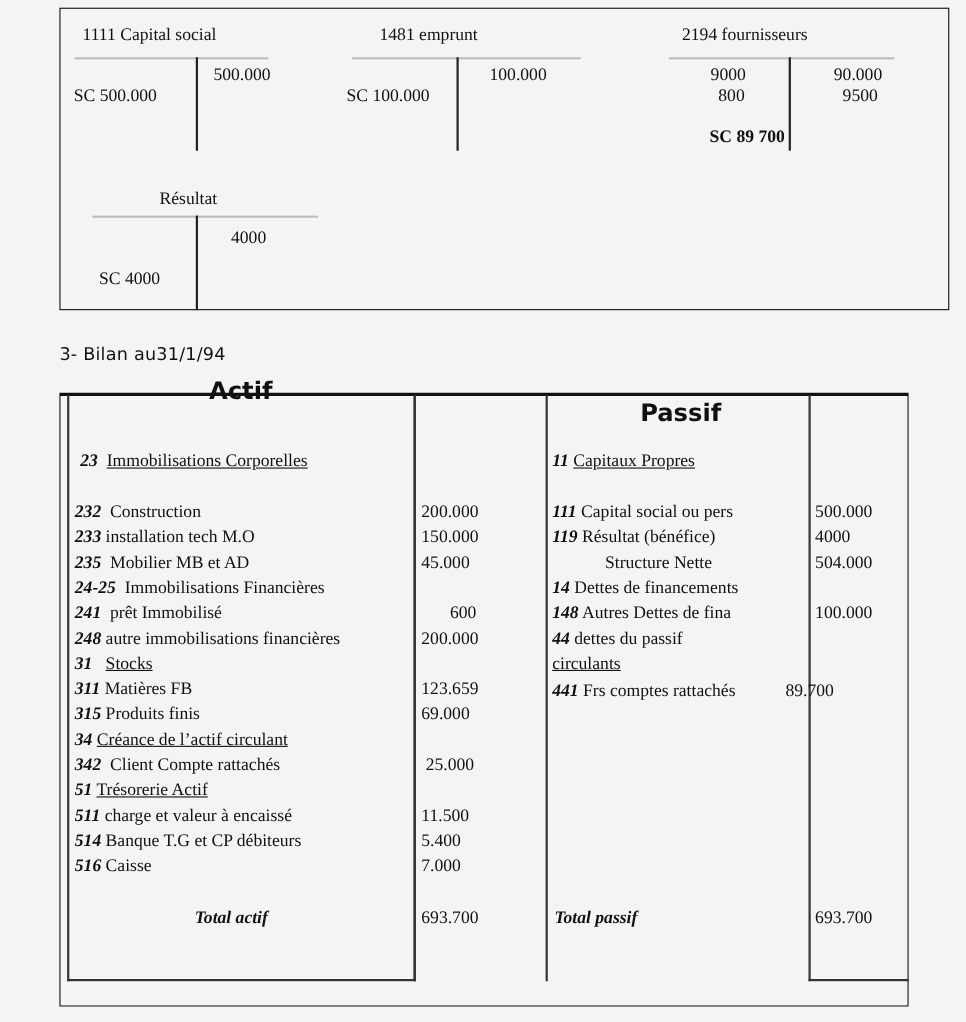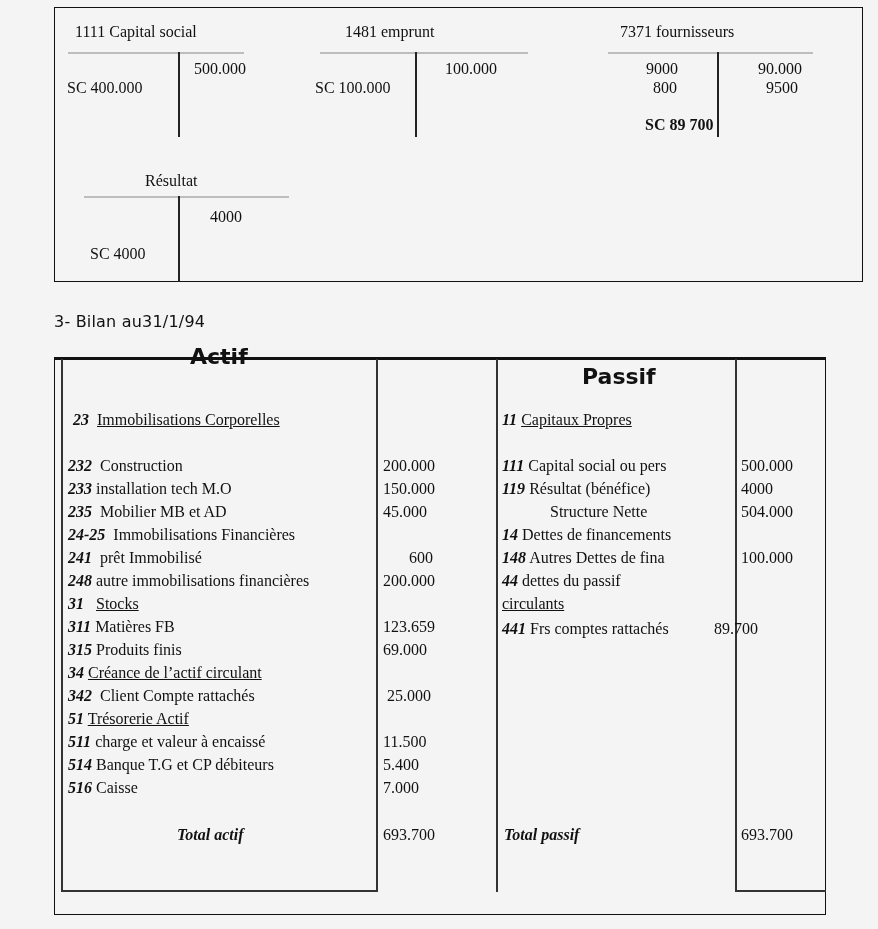--- a/index.html
+++ b/index.html
@@ -35,29 +35,29 @@
   </style>
 </head>
 <body>
 
 <div id="taccounts-box" class="abs"></div>
 
 <div class="abs serif" style="left:75px; top:22px;">1111 Capital social</div>
 <div class="hline" style="left:68px; top:52px; width:176px;"></div>
 <div class="vline" style="left:178px; top:52px; height:85px;"></div>
 <div class="abs serif" style="left:194px; top:59px;">500.000</div>
-<div class="abs serif" style="left:67px; top:78px;">SC 400.000</div>
+<div class="abs serif" style="left:67px; top:78px;">SC 500.000</div>
 
 <div class="abs serif" style="left:345px; top:22px;">1481 emprunt</div>
 <div class="hline" style="left:320px; top:52px; width:208px;"></div>
 <div class="vline" style="left:415px; top:52px; height:85px;"></div>
 <div class="abs serif" style="left:445px; top:59px;">100.000</div>
 <div class="abs serif" style="left:315px; top:78px;">SC 100.000</div>
 
-<div class="abs serif" style="left:620px; top:22px;">7371 fournisseurs</div>
+<div class="abs serif" style="left:620px; top:22px;">2194 fournisseurs</div>
 <div class="hline" style="left:608px; top:52px; width:205px;"></div>
 <div class="vline" style="left:717px; top:52px; height:85px;"></div>
 <div class="abs serif" style="left:646px; top:59px;">9000</div>
 <div class="abs serif" style="left:653px; top:78px;">800</div>
 <div class="abs serif" style="left:758px; top:59px;">90.000</div>
 <div class="abs serif" style="left:766px; top:78px;">9500</div>
 <div class="abs serif" style="left:645px; top:115px;font-weight:bold;">SC 89 700</div>
 
 <div class="abs serif" style="left:145px; top:171px;">Résultat</div>
 <div class="hline" style="left:84px; top:196px; width:205px;"></div>

